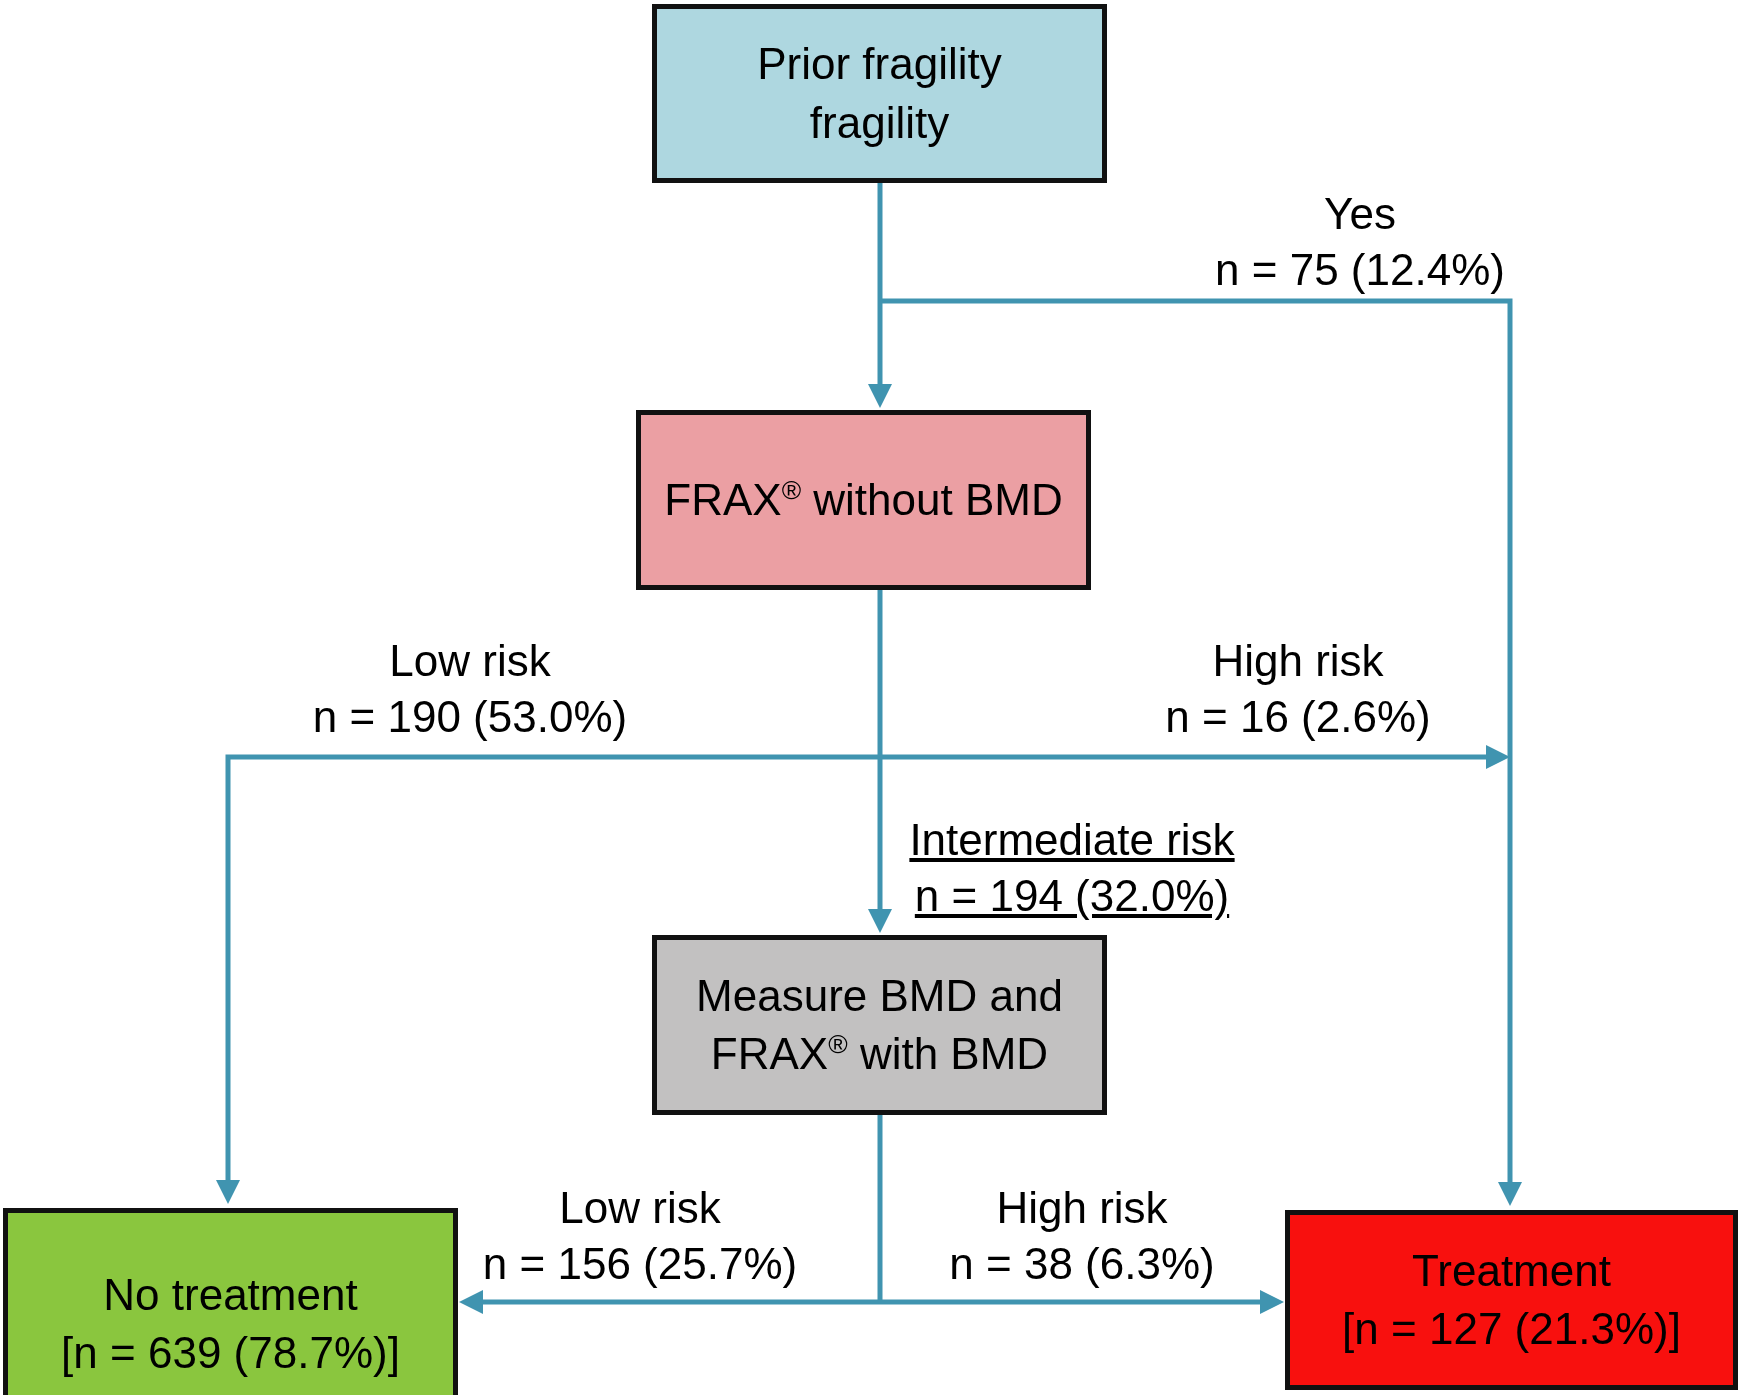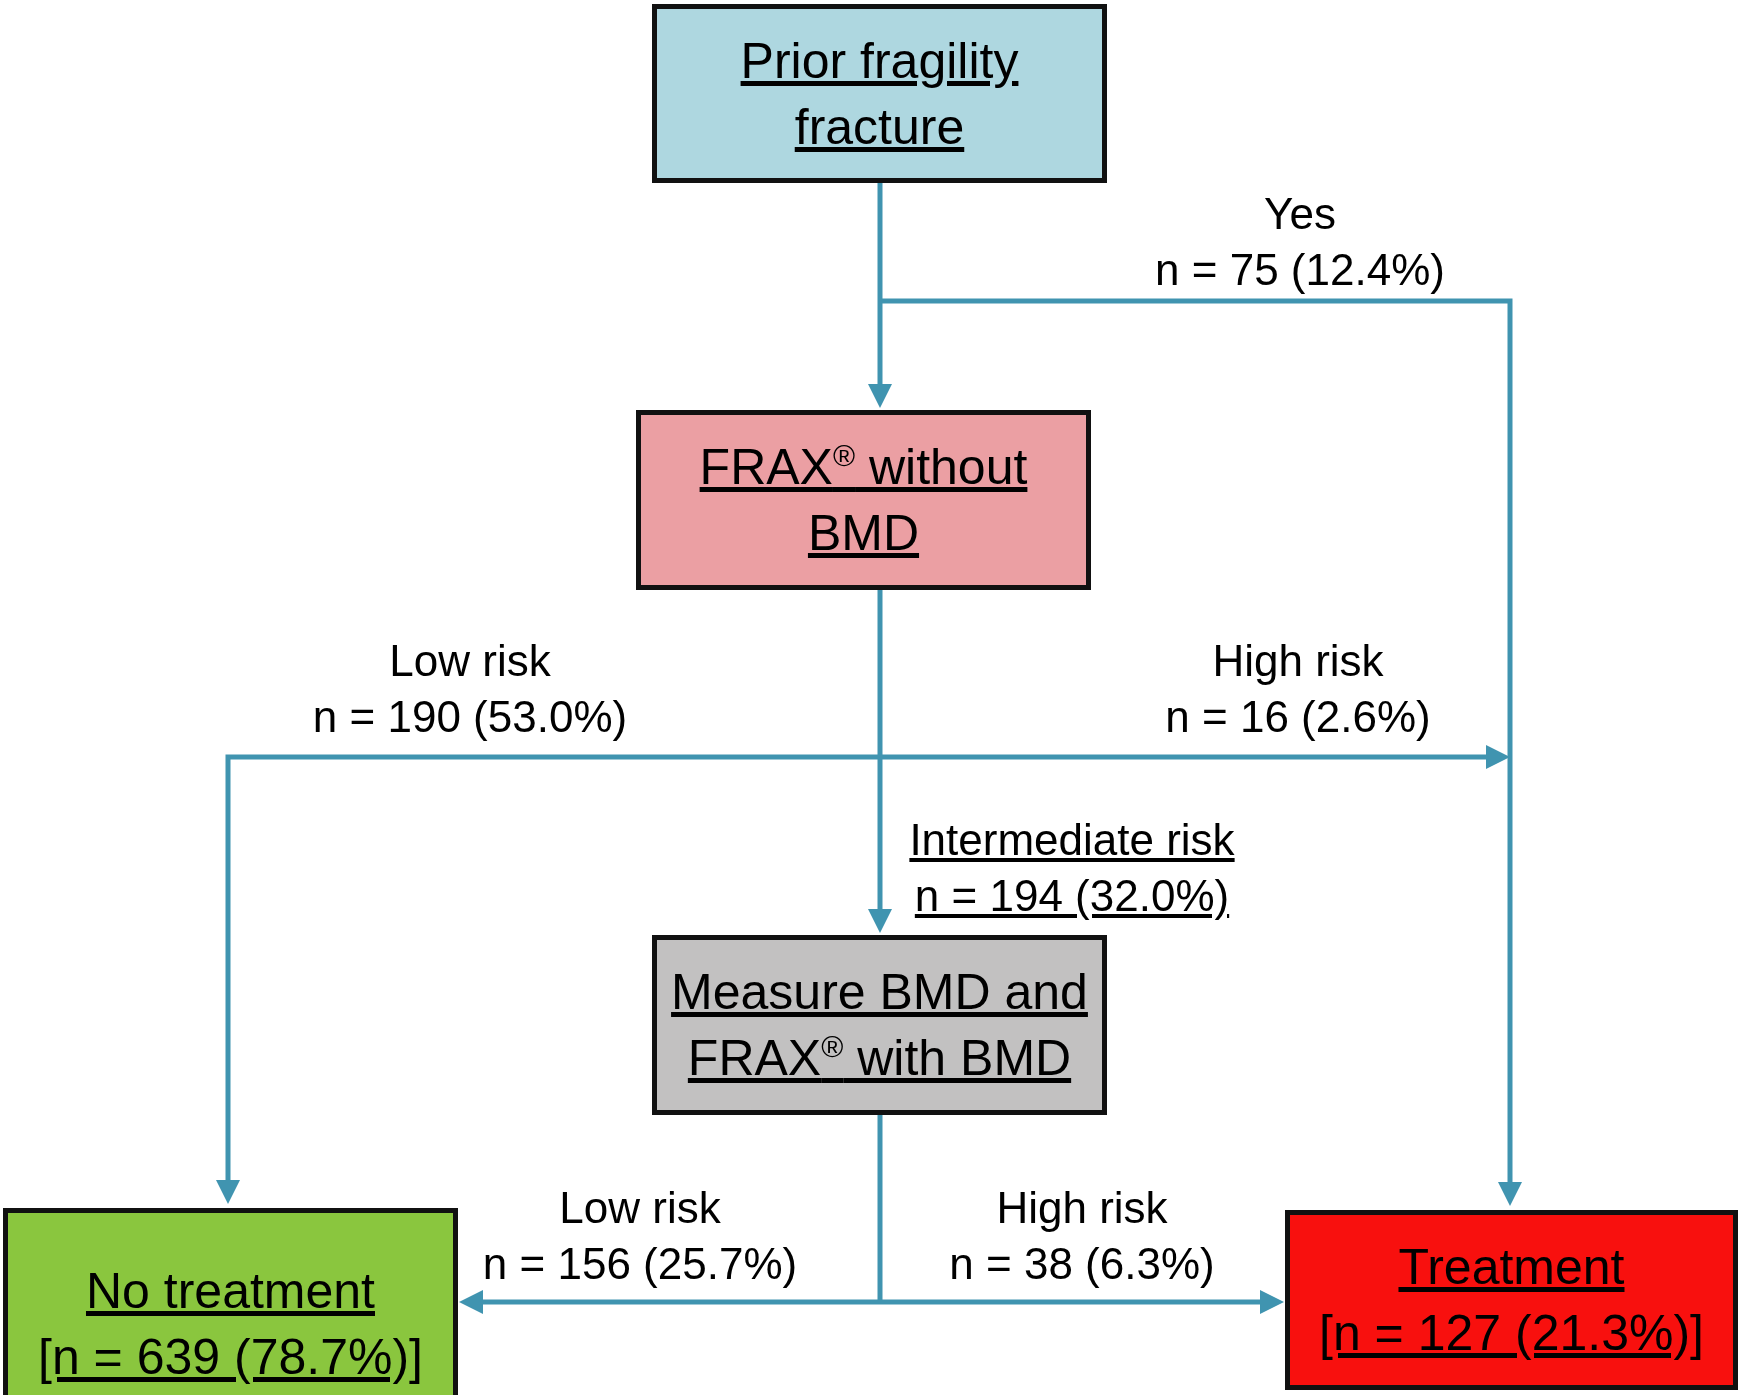--- a/index.html
+++ b/index.html
@@ -21,43 +21,42 @@
   }
   .node{
     position:absolute;
     box-sizing:border-box;
     border:5px solid #111;
     display:flex;
     flex-direction:column;
     align-items:center;
     justify-content:center;
     text-align:center;
-    font-size:50px;
+    font-size:44px;
     line-height:1.32;
-    text-decoration:underline;
   }
   .node sup{
     font-size:60%;
     vertical-align:super;
     line-height:0;
   }
   .box-prior   {left:652px; top:4px;    width:455px; height:179px;}
   .box-frax    {left:636px; top:410px;  width:455px; height:180px;}
   .box-measure {left:652px; top:935px;  width:455px; height:180px;}
   .box-notreat {left:3px;   top:1208px; width:455px; height:232px;}
   .box-treat   {left:1285px;top:1210px; width:453px; height:180px;text-align:right;}
   .branch-label{
     position:absolute;
     transform:translateX(-50%);
     text-align:center;
     font-size:44px;
     line-height:1.27;
     white-space:nowrap;
   }
-  .lbl-yes   {left:1300px; top:186px;}
+  .lbl-yes   {left:1360px; top:186px;}
   .lbl-low1  {left:470px;  top:633px;}
   .lbl-high1 {left:1298px; top:633px;}
   .lbl-inter {left:1072px; top:812px;text-decoration:underline;}
   .lbl-low2  {left:640px;  top:1180px;}
   .lbl-high2 {left:1082px; top:1180px;}
 </style>
 </head>
 <body>
 
 <div class="canvas">
@@ -77,21 +76,21 @@
       <polygon points="1498,1182 1522,1182 1510,1206"></polygon>
       <polygon points="216,1180 240,1180 228,1204"></polygon>
       <polygon points="1486,745 1486,769 1510,757"></polygon>
       <polygon points="483,1290 483,1314 459,1302"></polygon>
       <polygon points="1260,1290 1260,1314 1284,1302"></polygon>
     </g>
   </svg>
 
   <div class="node box-prior" style="background-color: rgb(174, 215, 224); border-color: rgb(17, 17, 17);">
     <div>Prior fragility</div>
-    <div>fracture</div>
+    <div>fragility</div>
   </div>
 
   <div class="node box-frax" style="background-color: rgb(235, 159, 163); border-color: rgb(17, 17, 17);">
     <div><span>FRAX</span><sup>®</sup><span> without BMD</span></div>
   </div>
 
   <div class="node box-measure" style="background-color: rgb(194, 193, 193); border-color: rgb(17, 17, 17);">
     <div>Measure BMD and</div>
     <div><span>FRAX</span><sup>®</sup><span> with BMD</span></div>
   </div>

